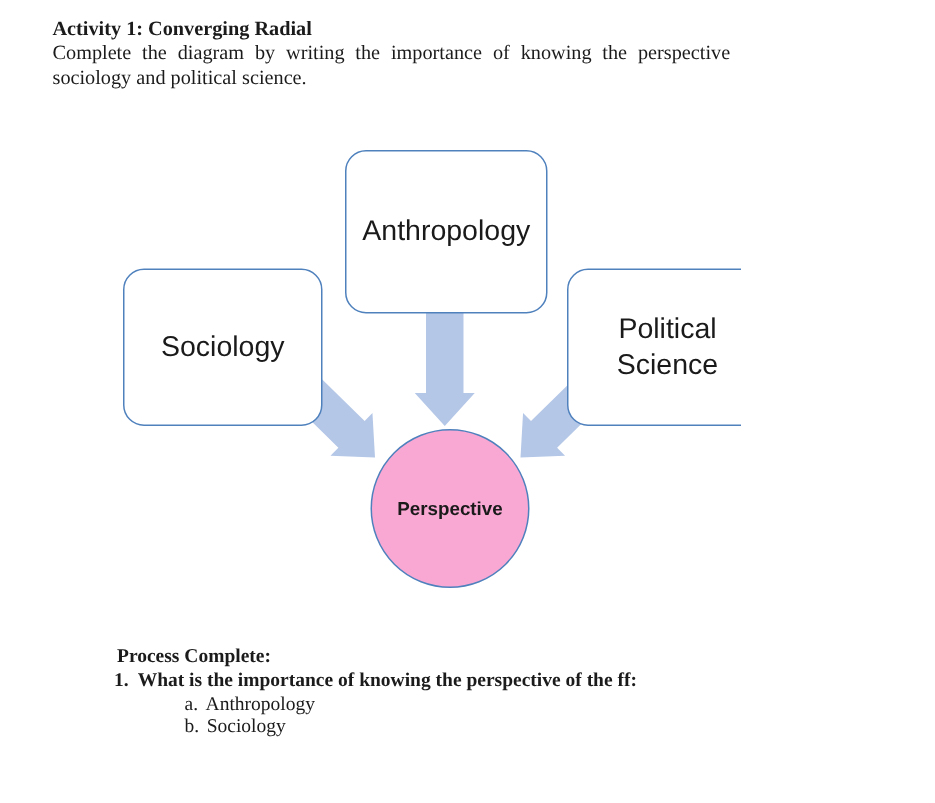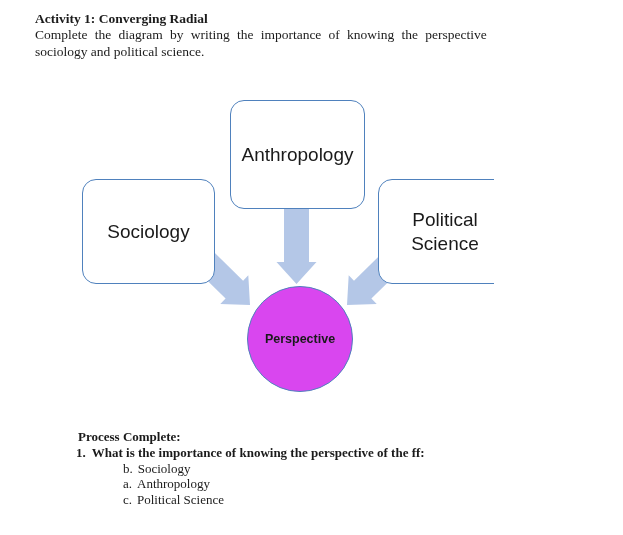--- a/index.html
+++ b/index.html
@@ -57,21 +57,21 @@
 
   .center-circle {
     position: absolute;
     z-index: 2;
     left: 247px;
     top: 286px;
     width: 104px;
     height: 104px;
     border: 1.6px solid #4f81bd;
     border-radius: 50%;
-    background: #d946ef;
+    background: #f9a8d4;
     display: flex;
     align-items: center;
     justify-content: center;
     font-family: "Liberation Sans", sans-serif;
     font-weight: bold;
     font-size: 12.5px;
     color: #1a1a1a;
   }
 
   
@@ -126,23 +126,20 @@
     </div>
 
   </div>
 
   <div class="questions">
     <div class="q-heading">Process Complete:</div>
     <div class="q-item">
       <span class="q-num">1.</span><span>What is the importance of knowing the perspective of the ff:</span>
     </div>
     <div class="q-sub">
-      <span class="marker">b.</span><span>Sociology</span>
-    </div>
-    <div class="q-sub">
       <span class="marker">a.</span><span>Anthropology</span>
     </div>
     <div class="q-sub">
-      <span class="marker">c.</span><span>Political Science</span>
+      <span class="marker">b.</span><span>Sociology</span>
     </div>
   </div>
 
 </div>
 
 </body></html>

